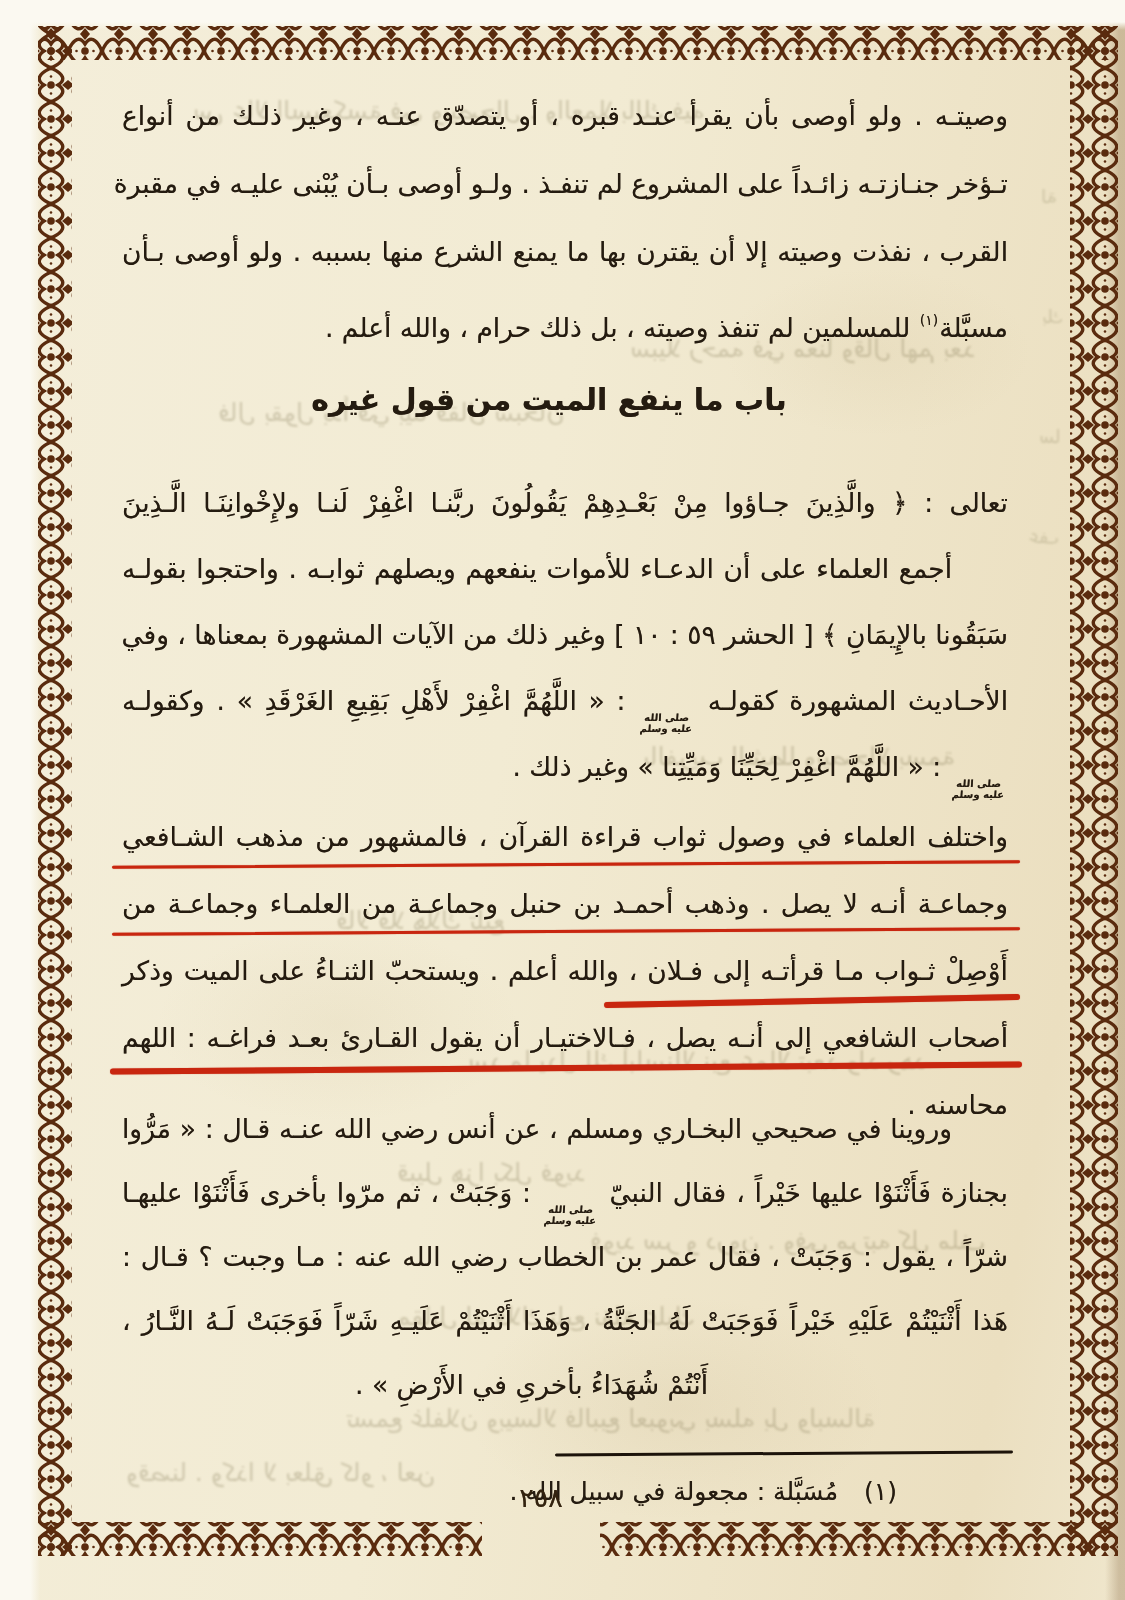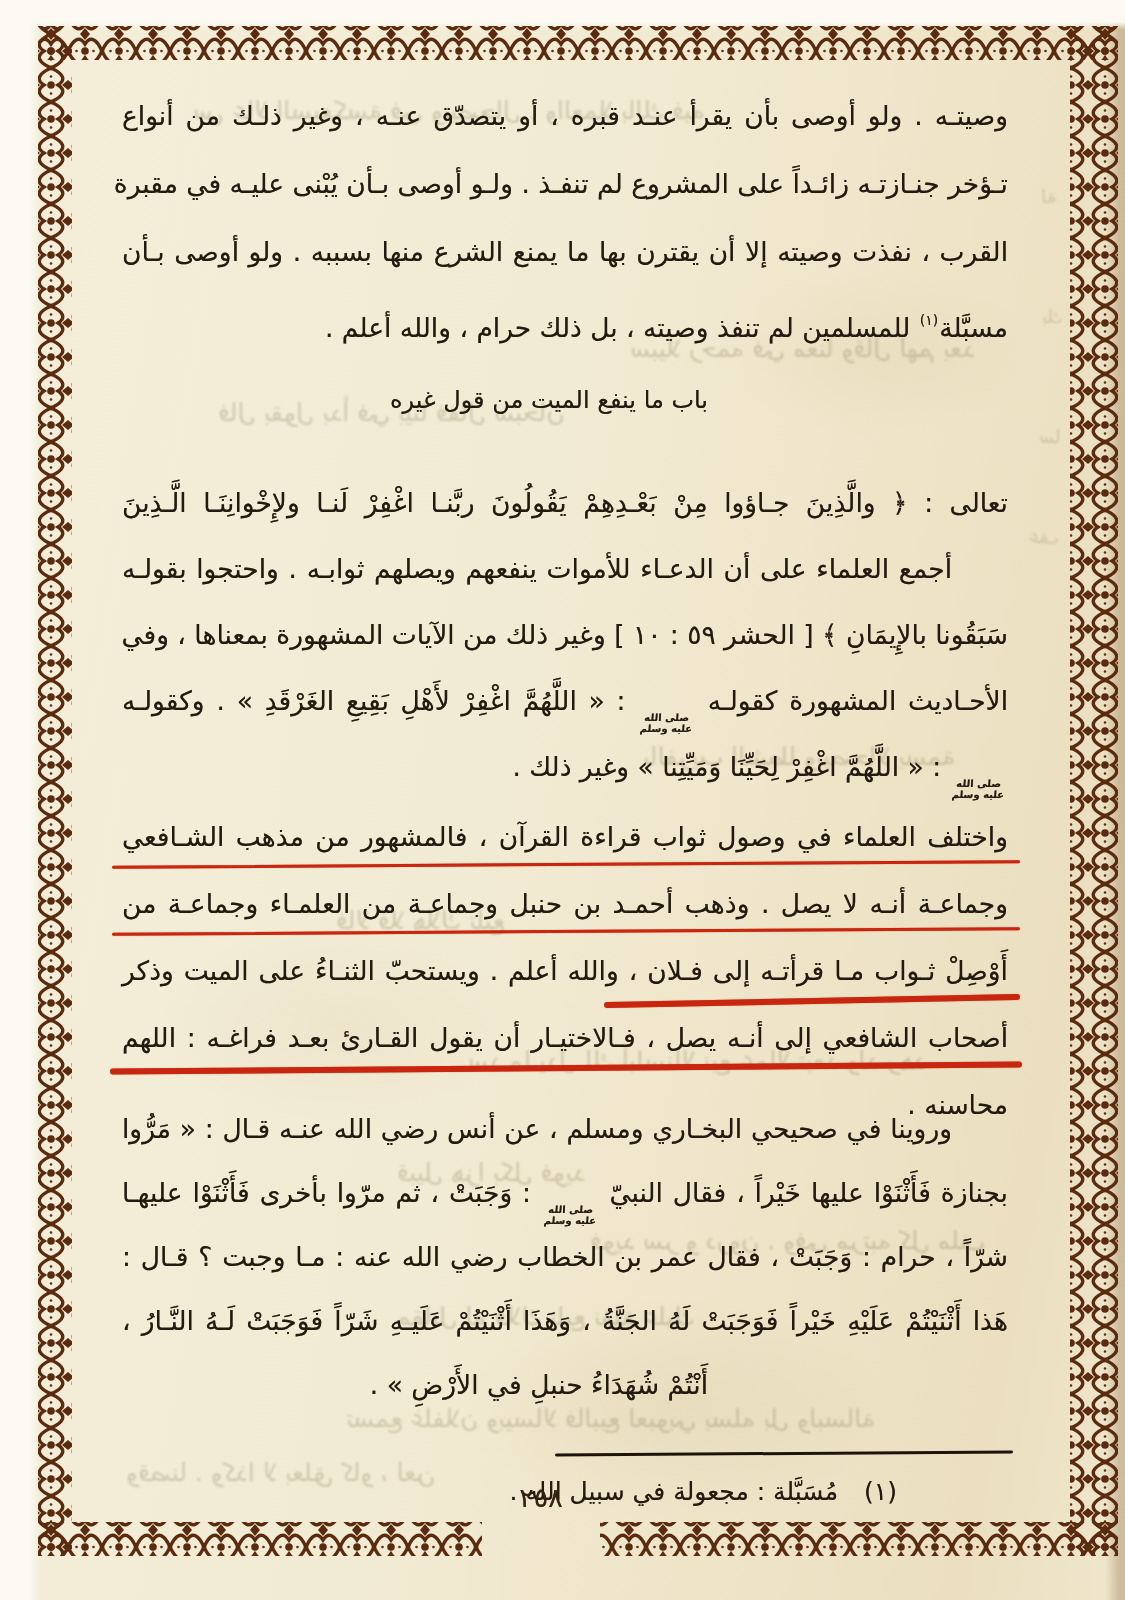--- a/index.html
+++ b/index.html
@@ -26,21 +26,21 @@
   .line{
     position:relative;font-size:26.5px;letter-spacing:0;
     text-align:justify;text-align-last:justify;white-space:nowrap;
     text-shadow:0 0 .5px rgba(40,25,10,.65);
   }
   .line.short{text-align:right;text-align-last:right;}
   .line.indent{padding-right:56px;}
   .line.centered{padding-right:300px;}
   .heading{
     position:absolute;top:372px;right:0;left:0;height:56px;line-height:56px;
-    text-align:center;text-align-last:center;font-size:24px;font-weight:normal;
+    text-align:center;text-align-last:center;font-size:30px;font-weight:bold;
     text-shadow:0 0 .6px rgba(40,25,10,.7);
   }
   sup.fnref{font-size:14px;vertical-align:12px;margin:0 1px;}
   .saw{
     display:inline-flex;flex-direction:column;align-items:center;justify-content:center;
     font-size:10px;line-height:1.08;font-weight:bold;vertical-align:-11px;margin:0 3px;
     transform:skewX(-4deg);
   }
   
   .u{position:absolute;background:#c8260f;z-index:4;pointer-events:none;box-shadow:0 0 1px rgba(200,38,15,.6);}
@@ -126,23 +126,23 @@
         <div class="line">أَوْصِلْ ثـواب مـا قرأتـه إلى فـلان ، والله أعلم . ويستحبّ الثنـاءُ على الميت وذكر<span class="u thick-right"></span></div>
         <div class="line">أصحاب الشافعي إلى أنـه يصل ، فـالاختيـار أن يقول القـارئ بعـد فراغـه : اللهم<span class="u thick-full"></span></div>
         <div class="line short">محاسنه .</div>
       </div>
     <div class="para p4">
         <div class="line indent">وروينا في صحيحي البخـاري ومسلم ، عن أنس رضي الله عنـه قـال : « مَرُّوا</div>
         <div class="line">بجنازة فَأَثْنَوْا عليها خَيْراً ، فقال النبيّ <span class="saw">
             <span>صلى الله</span>
             <span>عليه وسلم</span>
           </span> : وَجَبَتْ ، ثم مرّوا بأخرى فَأَثْنَوْا عليهـا</div>
-        <div class="line">شرّاً ، حرام : وَجَبَتْ ، فقال عمر بن الخطاب رضي الله عنه : مـا وجبت ؟ قـال :</div>
+        <div class="line">شرّاً ، يقول : وَجَبَتْ ، فقال عمر بن الخطاب رضي الله عنه : مـا وجبت ؟ قـال :</div>
         <div class="line">هَذا أَثْنَيْتُمْ عَلَيْهِ خَيْراً فَوَجَبَتْ لَهُ الجَنَّةُ ، وَهَذَا أَثْنَيْتُمْ عَلَيـهِ شَرّاً فَوَجَبَتْ لَـهُ النَّـارُ ،</div>
-        <div class="line short centered">أَنْتُمْ شُهَدَاءُ حنبلِ في الأَرْضِ » .</div>
+        <div class="line short centered">أَنْتُمْ شُهَدَاءُ بأخرىِ في الأَرْضِ » .</div>
       </div>
   </div>
 
   <div class="fn-sep"></div>
   <div class="footnote">
     <span>(١)</span>
     <span>مُسَبَّلة : مجعولة في سبيل الله .</span>
   </div>
 
   <div class="page-number">٢٥٨</div>

